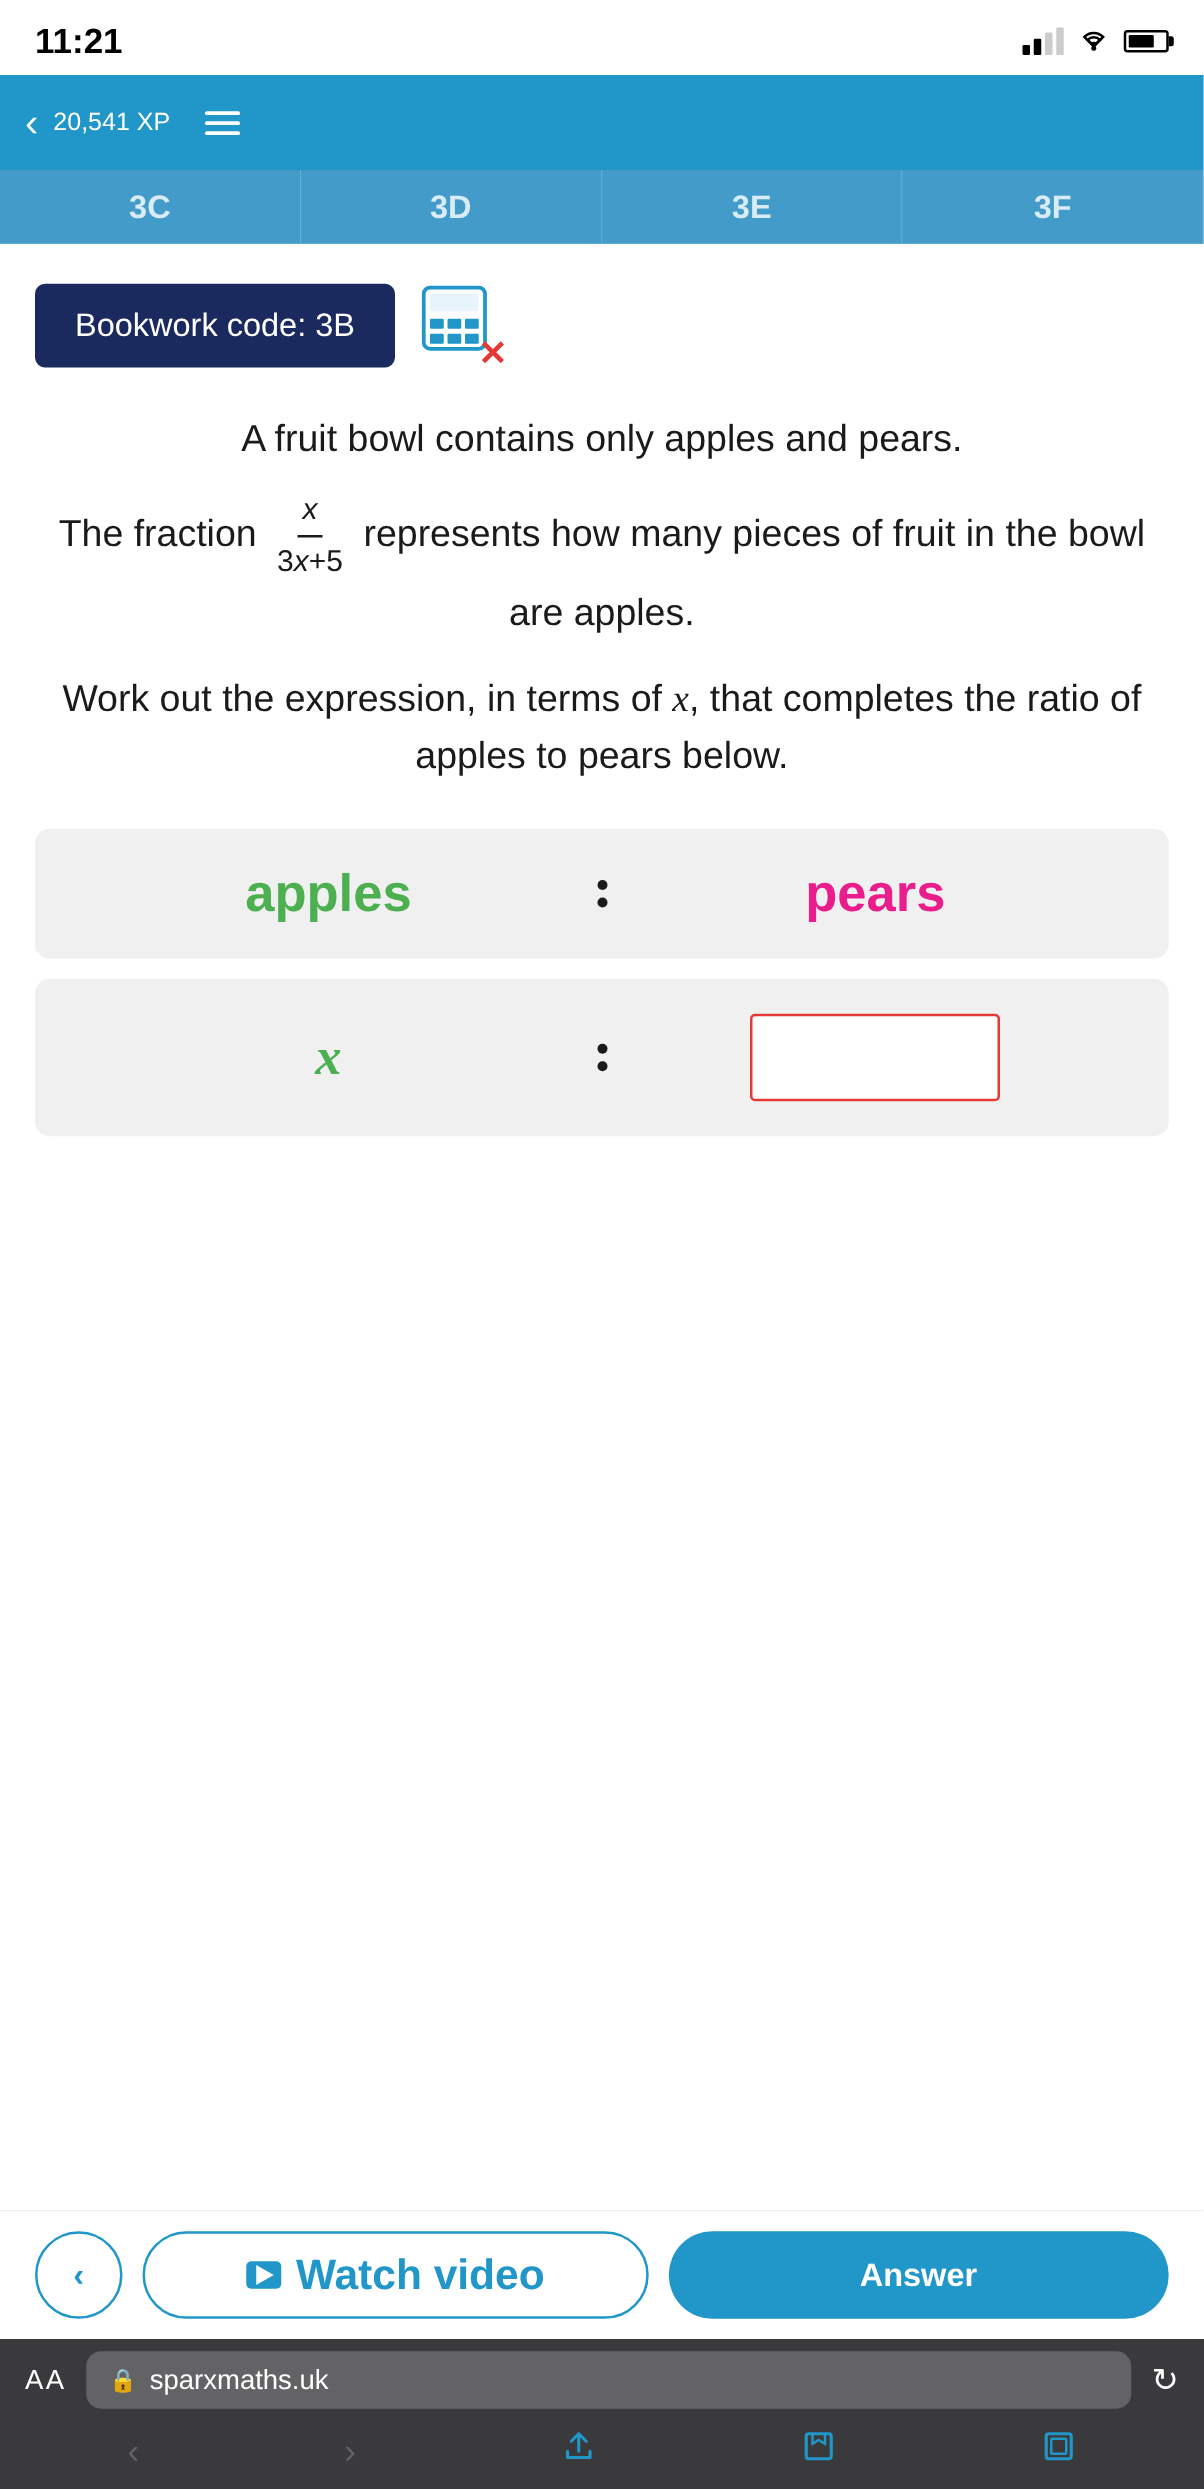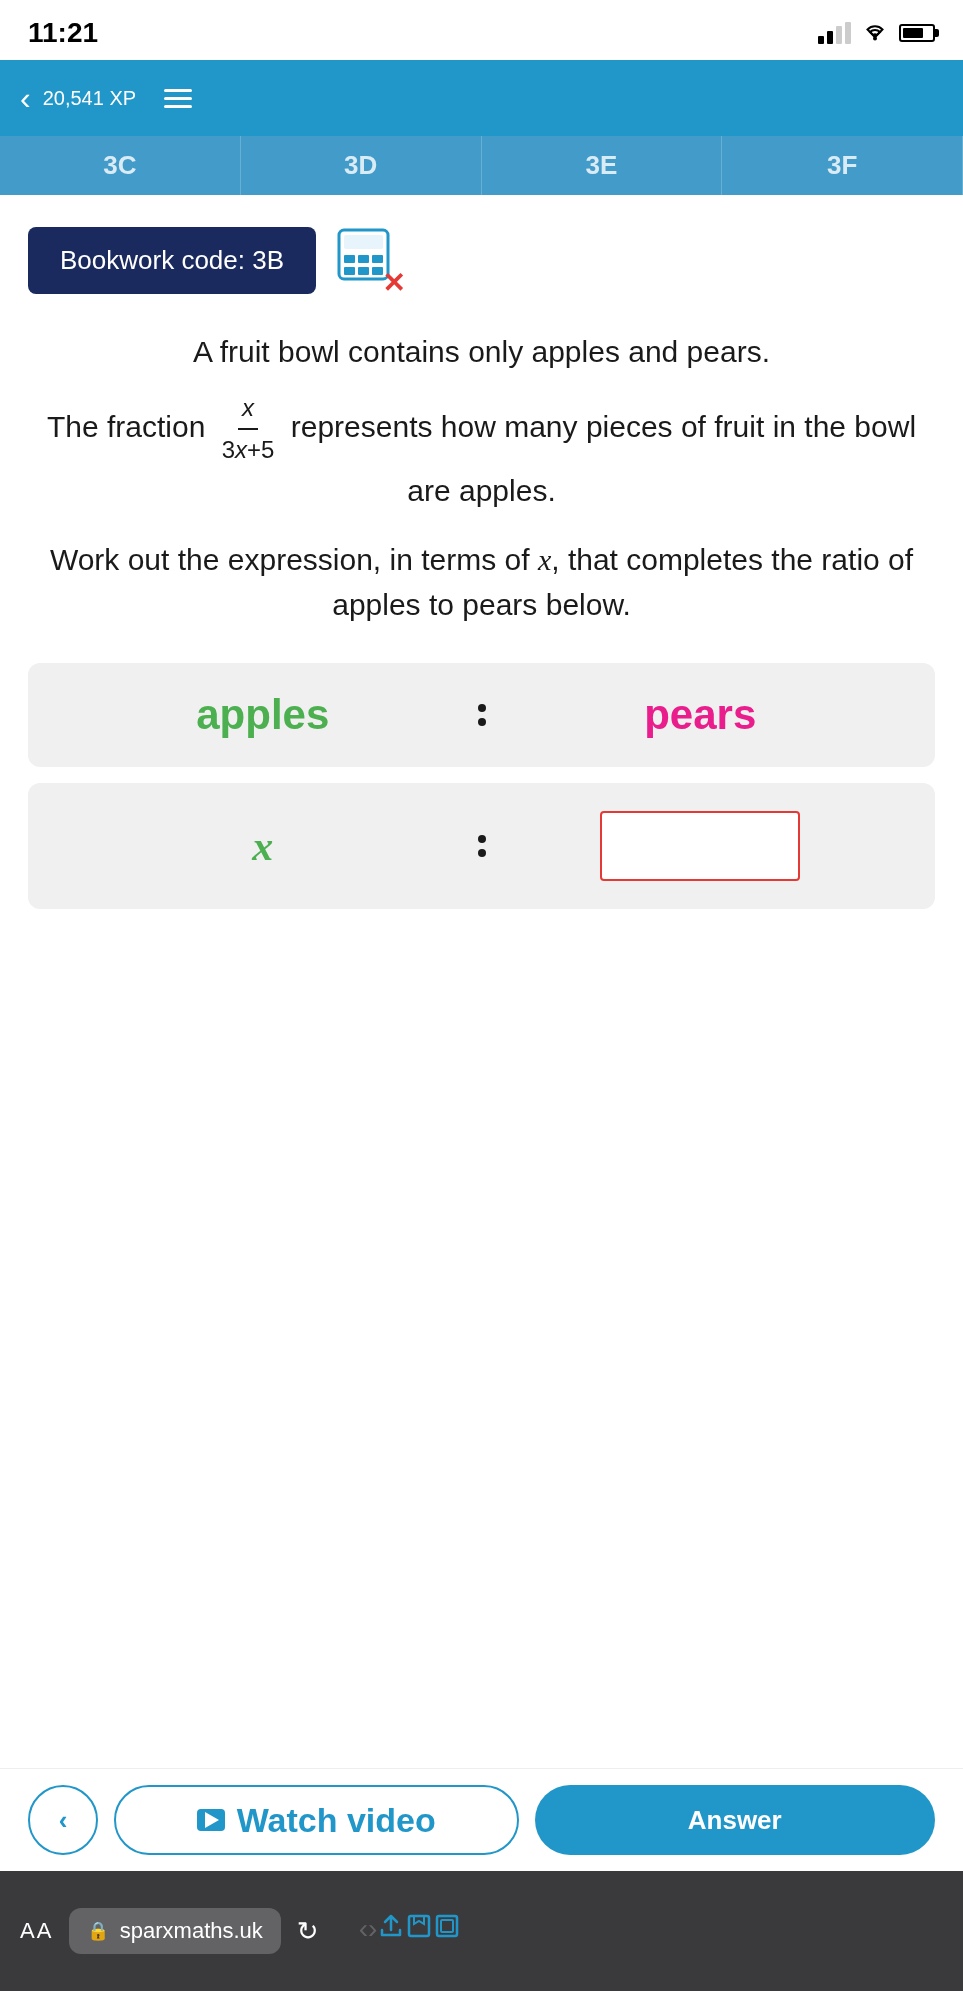--- a/index.html
+++ b/index.html
@@ -360,21 +360,21 @@
 
     
     .browser-bar {
       position: fixed;
       bottom: 0;
       left: 0;
       width: 963px;
       background: #3a3a3c;
       height: 120px;
       display: flex;
-      flex-direction: row;
+      flex-direction: column;
     }
     .browser-address-row {
       display: flex;
       align-items: center;
       padding: 10px 20px;
       gap: 16px;
     }
     .browser-aa {
       color: #fff;
       font-size: 22px;

